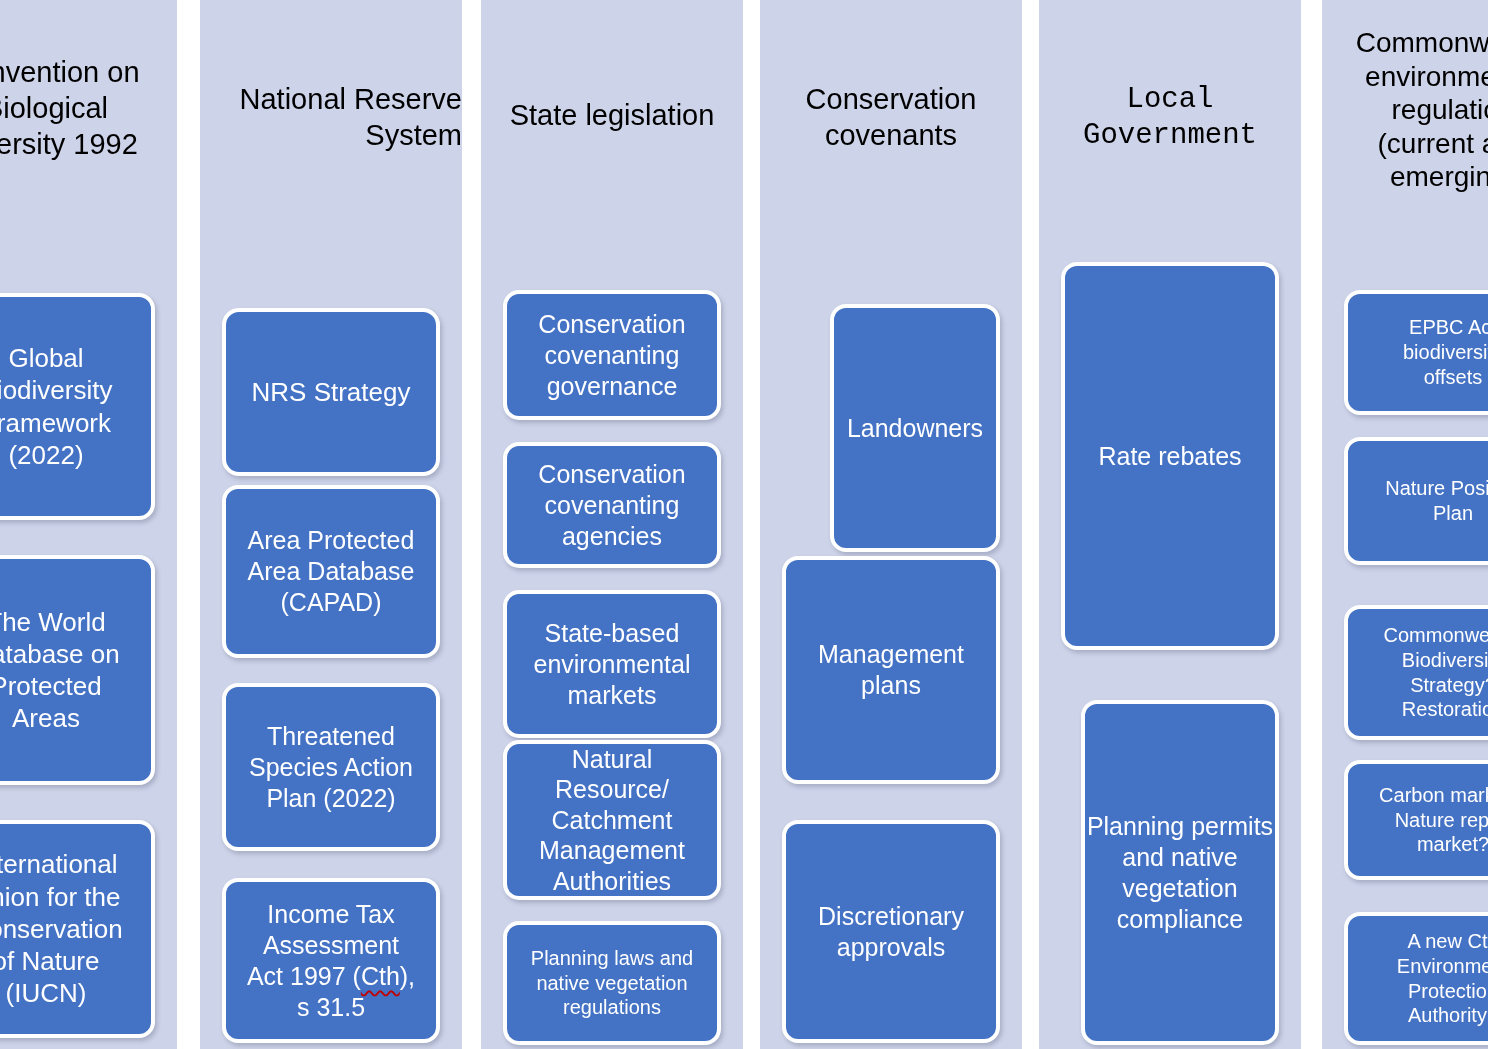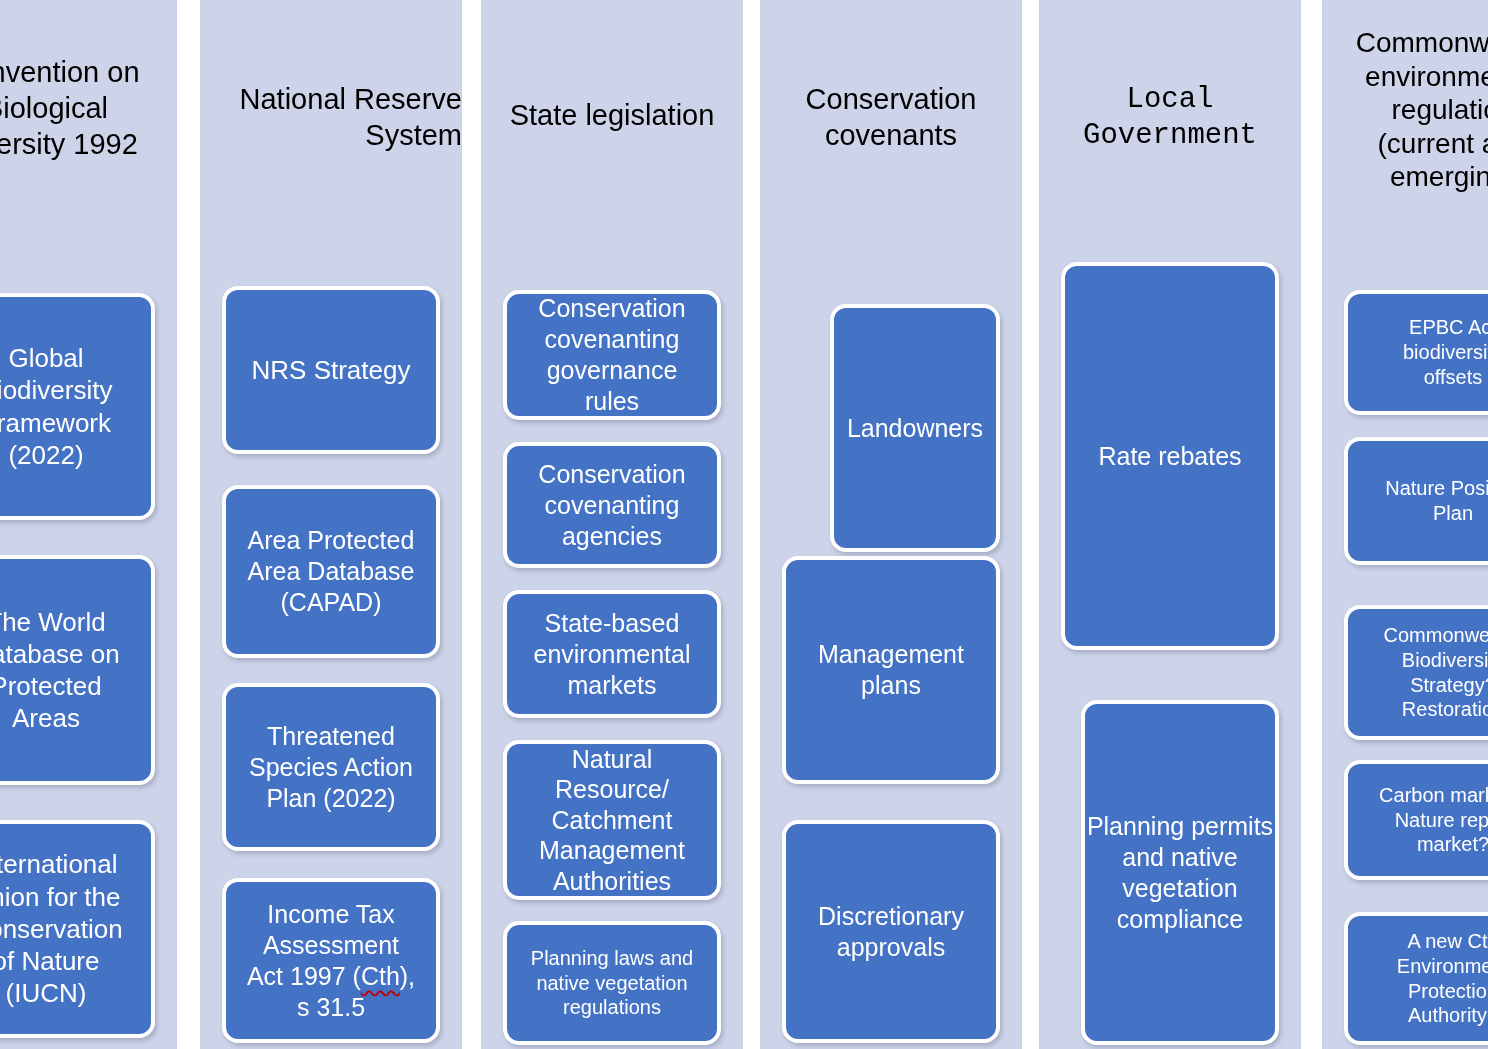--- a/index.html
+++ b/index.html
@@ -96,21 +96,21 @@
           <div>(IUCN)</div>
         </div>
     </div>
   </div>
 
   <div class="column" style="left:200px;">
     <div class="col-header" style="top:82px;text-align:right;">
         <div>National Reserve</div>
         <div>System</div>
       </div>
-    <div class="box" style="top:286px;height:168px;">
+    <div class="box" style="top:308px;height:168px;border-radius:17px;">
       <div class="lines big">
           <div>NRS Strategy</div>
         </div>
     </div>
     <div class="box" style="top:485px;height:173px;">
       <div class="lines">
           <div>Area Protected</div>
           <div>Area Database</div>
           <div>(CAPAD)</div>
         </div>
@@ -134,31 +134,30 @@
 
   <div class="column" style="left:481px;">
     <div class="col-header" style="top:98px;">
         <div>State legislation</div>
       </div>
     <div class="box" style="top:290px;height:130px;">
       <div class="lines">
           <div>Conservation</div>
           <div>covenanting</div>
           <div>governance</div>
-          <div>rules</div>
         </div>
     </div>
     <div class="box" style="top:442px;height:126px;">
       <div class="lines">
           <div>Conservation</div>
           <div>covenanting</div>
           <div>agencies</div>
         </div>
     </div>
-    <div class="box" style="top:590px;height:128px;">
+    <div class="box" style="top:590px;height:148px;">
       <div class="lines">
           <div>State-based</div>
           <div>environmental</div>
           <div>markets</div>
         </div>
     </div>
     <div class="box" style="top:740px;height:160px;">
       <div class="lines" style="line-height:1.22;">
           <div>Natural</div>
           <div>Resource/</div>

